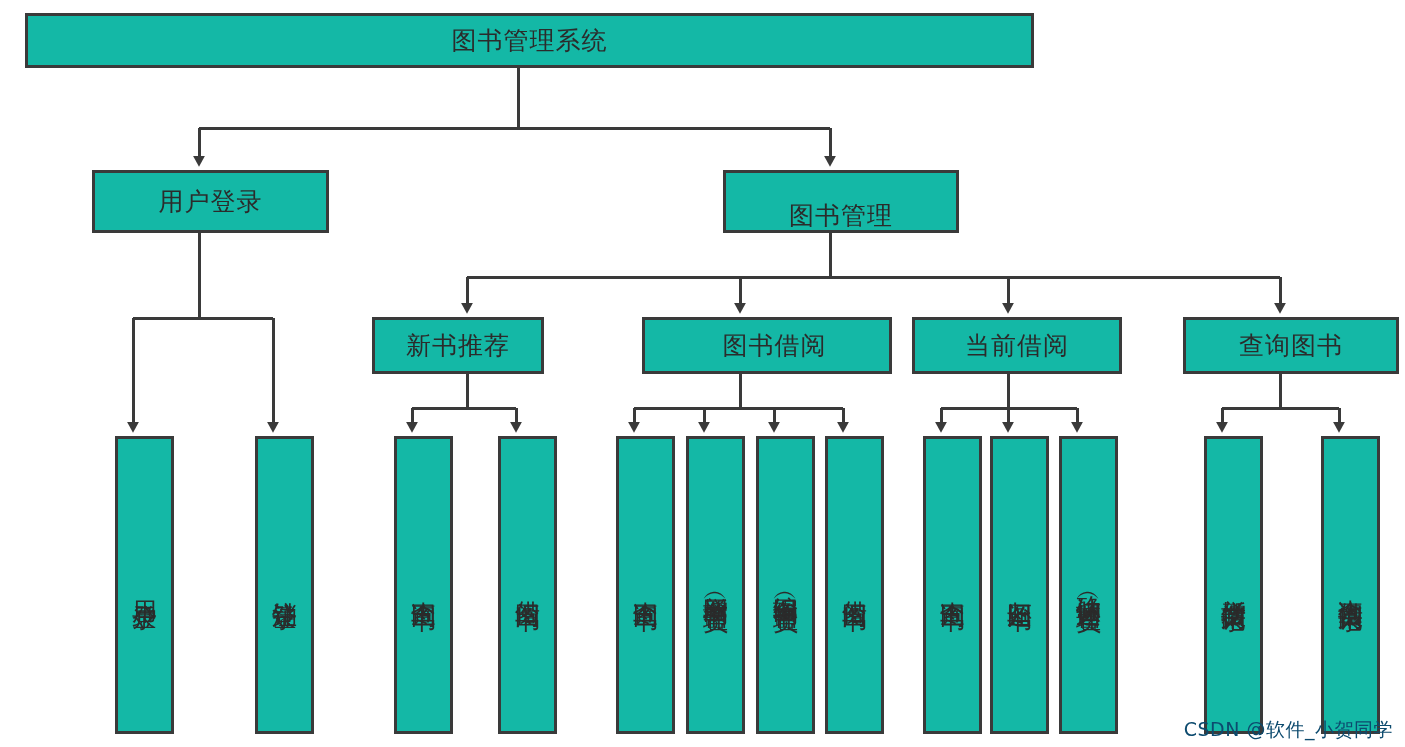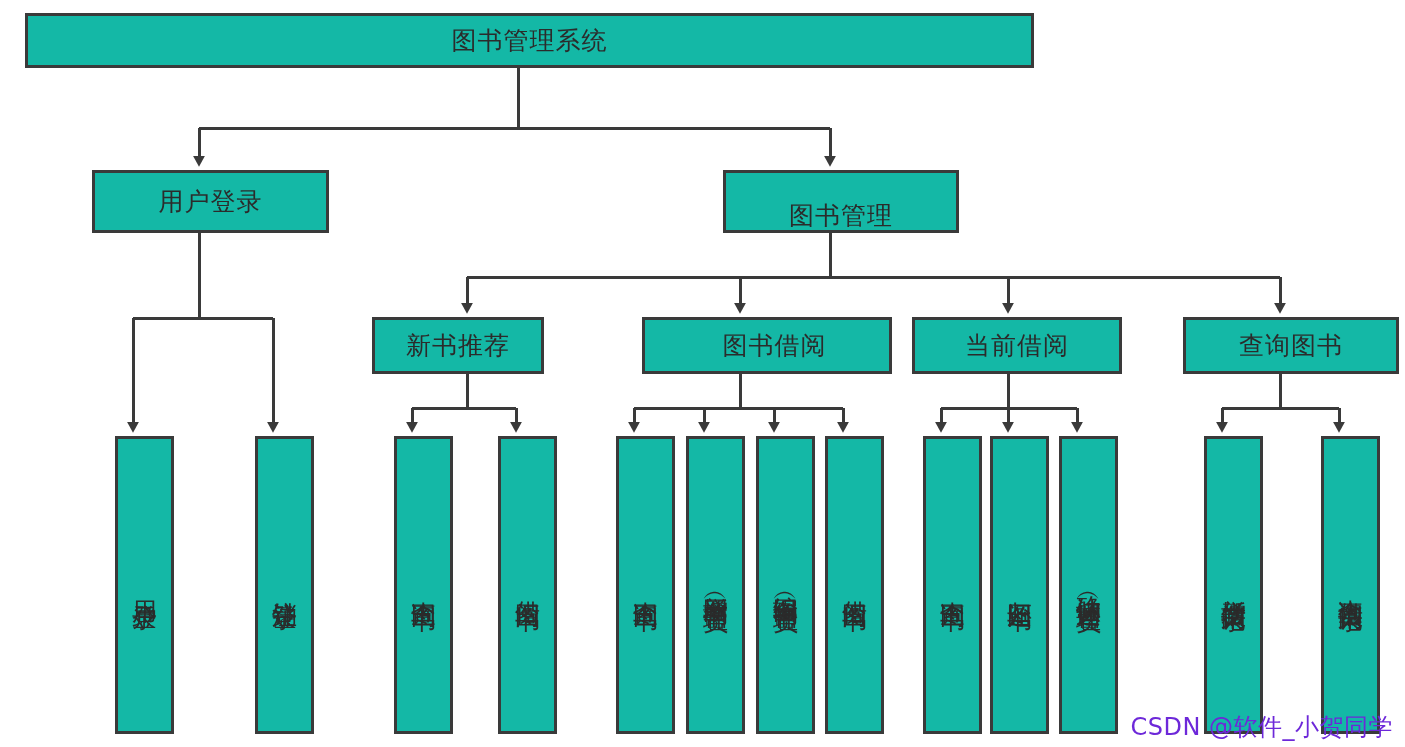--- a/index.html
+++ b/index.html
@@ -42,22 +42,22 @@
     text-orientation:upright;
     font-size:25px;
     line-height:1.16;
     letter-spacing:2px;
     max-height:278px;
     white-space:normal;
   }
   #watermark{
     position:absolute;
     right:12px;bottom:4px;
-    font-size:24px;
-    color:#6d28d9;
+    font-size:19px;
+    color:#0c4a6e;
     letter-spacing:0.5px;
     white-space:nowrap;
     pointer-events:none;
   }
 </style>
 </head>
 <body>
 
 <div id="stage">
 

